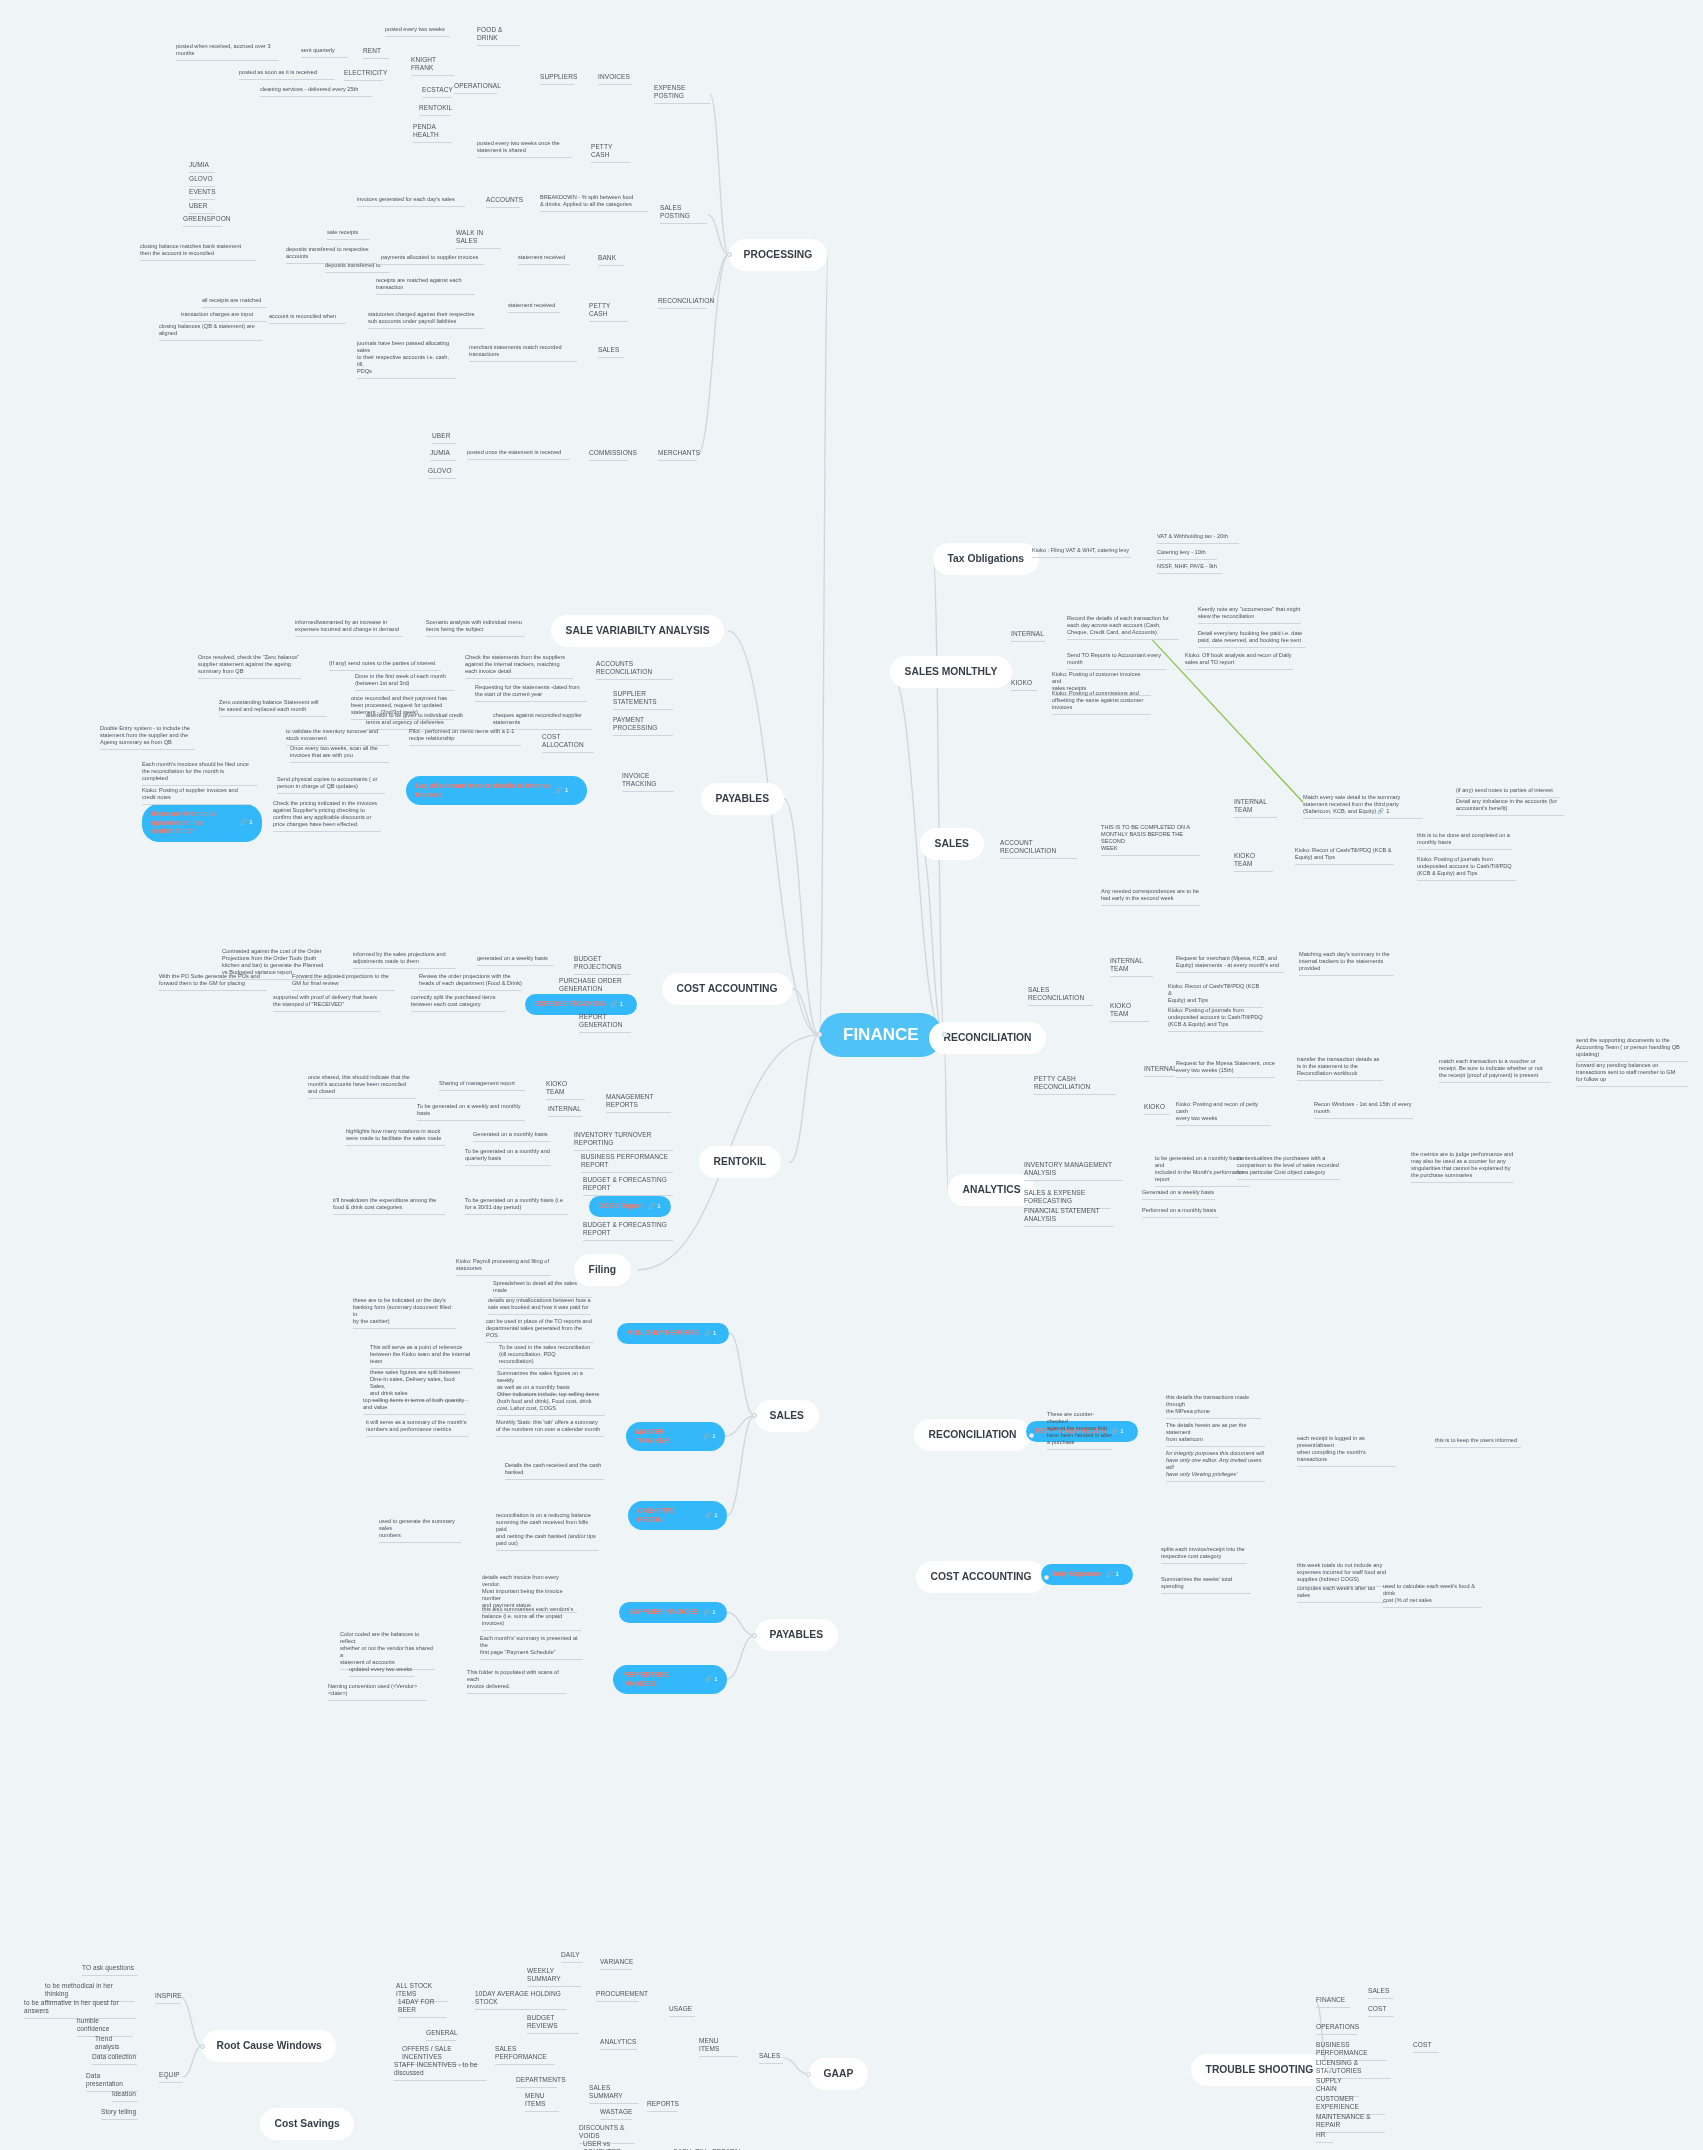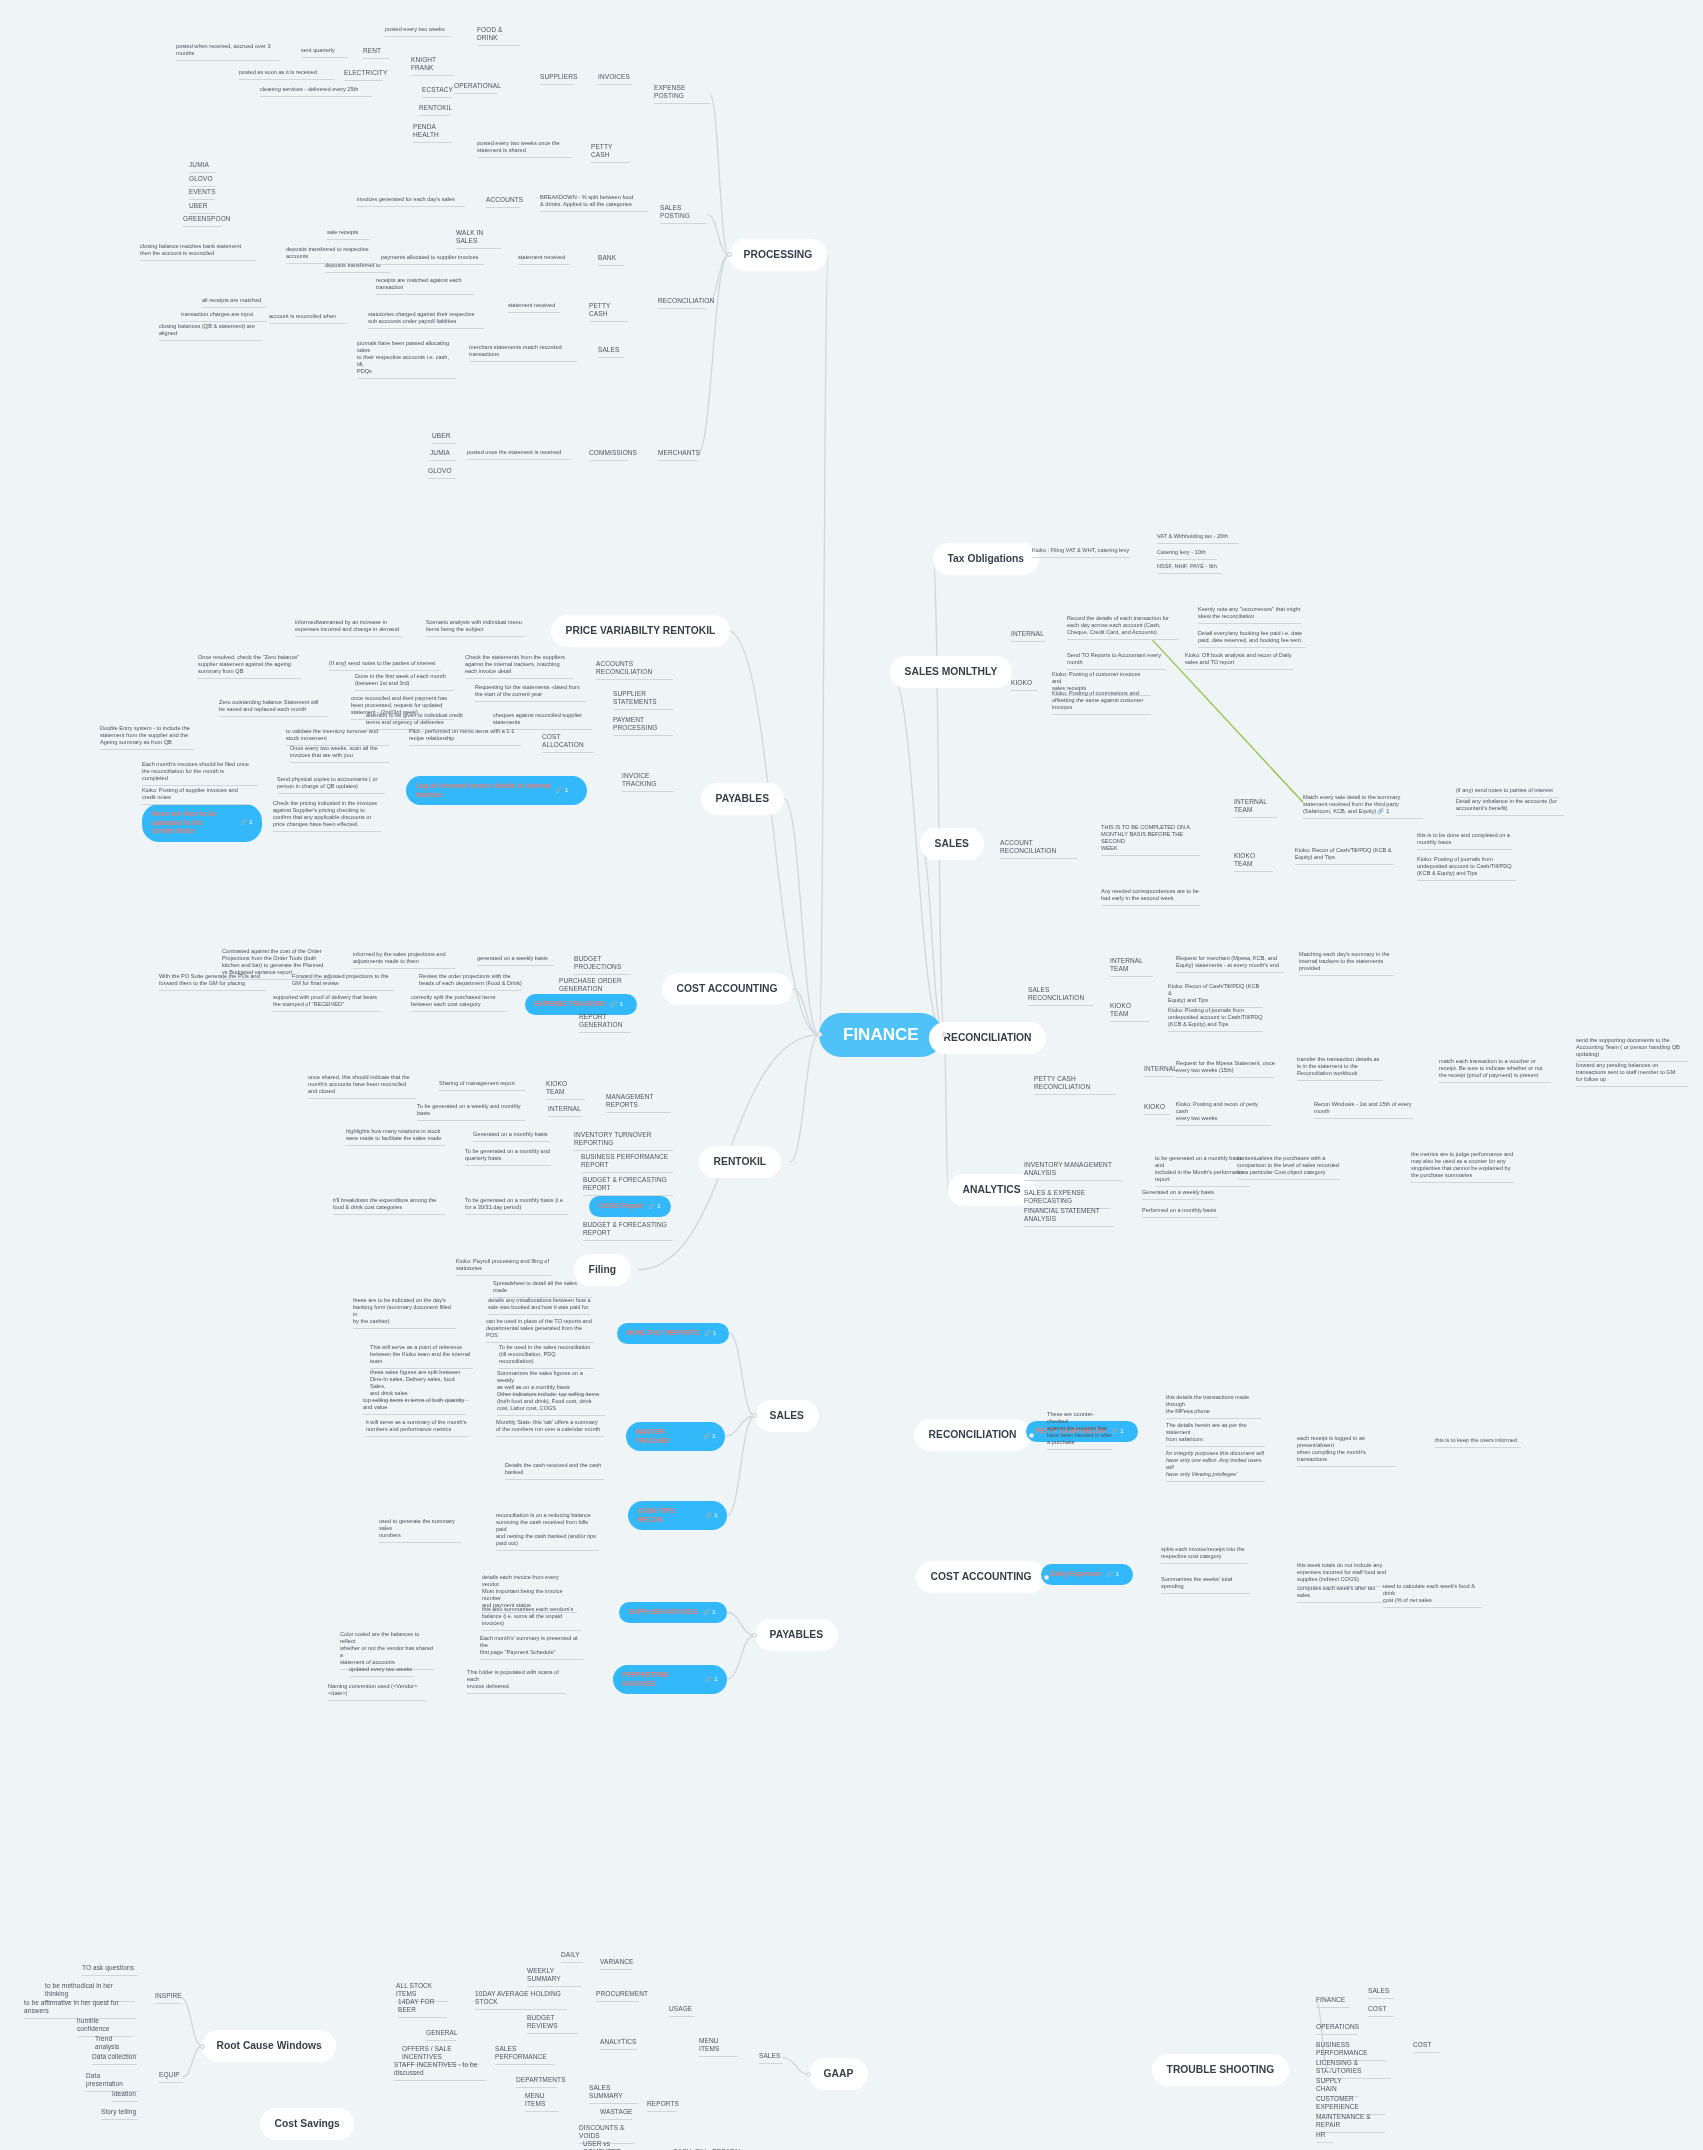--- a/index.html
+++ b/index.html
@@ -114,21 +114,21 @@
 transactions</span></div>
       <div class="node t txt" style="left: 357px; top: 340px; width: 99px;"><span>journals have been passed allocating sales
 to their respective accounts i.e. cash, till,
 PDQs</span></div>
       <div class="node t cap" style="left: 658px; top: 449px; width: 39px;"><span>MERCHANTS</span></div>
       <div class="node t cap" style="left: 589px; top: 449px; width: 39px;"><span>COMMISSIONS</span></div>
       <div class="node t txt" style="left: 467px; top: 449px; width: 103px;"><span>posted once the statement is received</span></div>
       <div class="node t cap" style="left: 432px; top: 432px; width: 24px;"><span>UBER</span></div>
       <div class="node t cap" style="left: 430px; top: 449px; width: 26px;"><span>JUMIA</span></div>
       <div class="node t cap" style="left: 428px; top: 467px; width: 28px;"><span>GLOVO</span></div>
-      <div class="node main" style="left: 551px; top: 615px;"><span>PRICE VARIABILTY RENTOKIL</span></div>
+      <div class="node main" style="left: 551px; top: 615px;"><span>SALE VARIABILTY ANALYSIS</span></div>
       <div class="node t txt" style="left: 426px; top: 619px; width: 99px;"><span>Scenario analysis with individual menu
 items being the subject</span></div>
       <div class="node t txt" style="left: 295px; top: 619px; width: 108px;"><span>informed/warranted by an increase in
 expenses incurred and change in demand</span></div>
       <div class="node main" style="left: 701px; top: 783px;"><span>PAYABLES</span></div>
       <div class="node t cap" style="left: 596px; top: 660px; width: 77px;"><span>ACCOUNTS RECONCILIATION</span></div>
       <div class="node t txt" style="left: 465px; top: 654px; width: 108px;"><span>Check the statements from the suppliers
 against the internal trackers, matching
 each invoice detail</span></div>
       <div class="node t txt" style="left: 329px; top: 660px; width: 112px;"><span>(If any) send notes to the parties of interest</span></div>
@@ -438,21 +438,21 @@
       <div class="node t cap" style="left: 402px; top: 2045px; width: 77px;"><span>OFFERS / SALE INCENTIVES</span></div>
       <div class="node t cap" style="left: 394px; top: 2061px; width: 92px;"><span>STAFF INCENTIVES - to be discussed</span></div>
       <div class="node t cap" style="left: 647px; top: 2100px; width: 30px;"><span>REPORTS</span></div>
       <div class="node t cap" style="left: 589px; top: 2084px; width: 49px;"><span>SALES SUMMARY</span></div>
       <div class="node t cap" style="left: 516px; top: 2076px; width: 41px;"><span>DEPARTMENTS</span></div>
       <div class="node t cap" style="left: 525px; top: 2092px; width: 34px;"><span>MENU ITEMS</span></div>
       <div class="node t cap" style="left: 600px; top: 2108px; width: 32px;"><span>WASTAGE</span></div>
       <div class="node t cap" style="left: 579px; top: 2124px; width: 56px;"><span>DISCOUNTS &amp; VOIDS</span></div>
       <div class="node t cap" style="left: 583px; top: 2140px; width: 54px;"><span>USER vs COMPUTER</span></div>
       <div class="node t cap" style="left: 673px; top: 2148px; width: 84px;"><span>CASH, TILL, PESAPAL, EQUITY</span></div>
-      <div class="node main" style="left: 1152px; top: 2054px;"><span>TROUBLE SHOOTING</span></div>
+      <div class="node main" style="left: 1191px; top: 2054px;"><span>TROUBLE SHOOTING</span></div>
       <div class="node t cap" style="left: 1316px; top: 1996px; width: 34px;"><span>FINANCE</span></div>
       <div class="node t cap" style="left: 1368px; top: 1987px; width: 26px;"><span>SALES</span></div>
       <div class="node t cap" style="left: 1368px; top: 2005px; width: 26px;"><span>COST</span></div>
       <div class="node t cap" style="left: 1316px; top: 2023px; width: 41px;"><span>OPERATIONS</span></div>
       <div class="node t cap" style="left: 1316px; top: 2041px; width: 71px;"><span>BUSINESS PERFORMANCE</span></div>
       <div class="node t cap" style="left: 1413px; top: 2041px; width: 26px;"><span>COST</span></div>
       <div class="node t cap" style="left: 1316px; top: 2059px; width: 75px;"><span>LICENSING &amp; STATUTORIES</span></div>
       <div class="node t cap" style="left: 1316px; top: 2077px; width: 43px;"><span>SUPPLY CHAIN</span></div>
       <div class="node t cap" style="left: 1316px; top: 2095px; width: 69px;"><span>CUSTOMER EXPERIENCE</span></div>
       <div class="node t cap" style="left: 1316px; top: 2113px; width: 69px;"><span>MAINTENANCE &amp; REPAIR</span></div>

